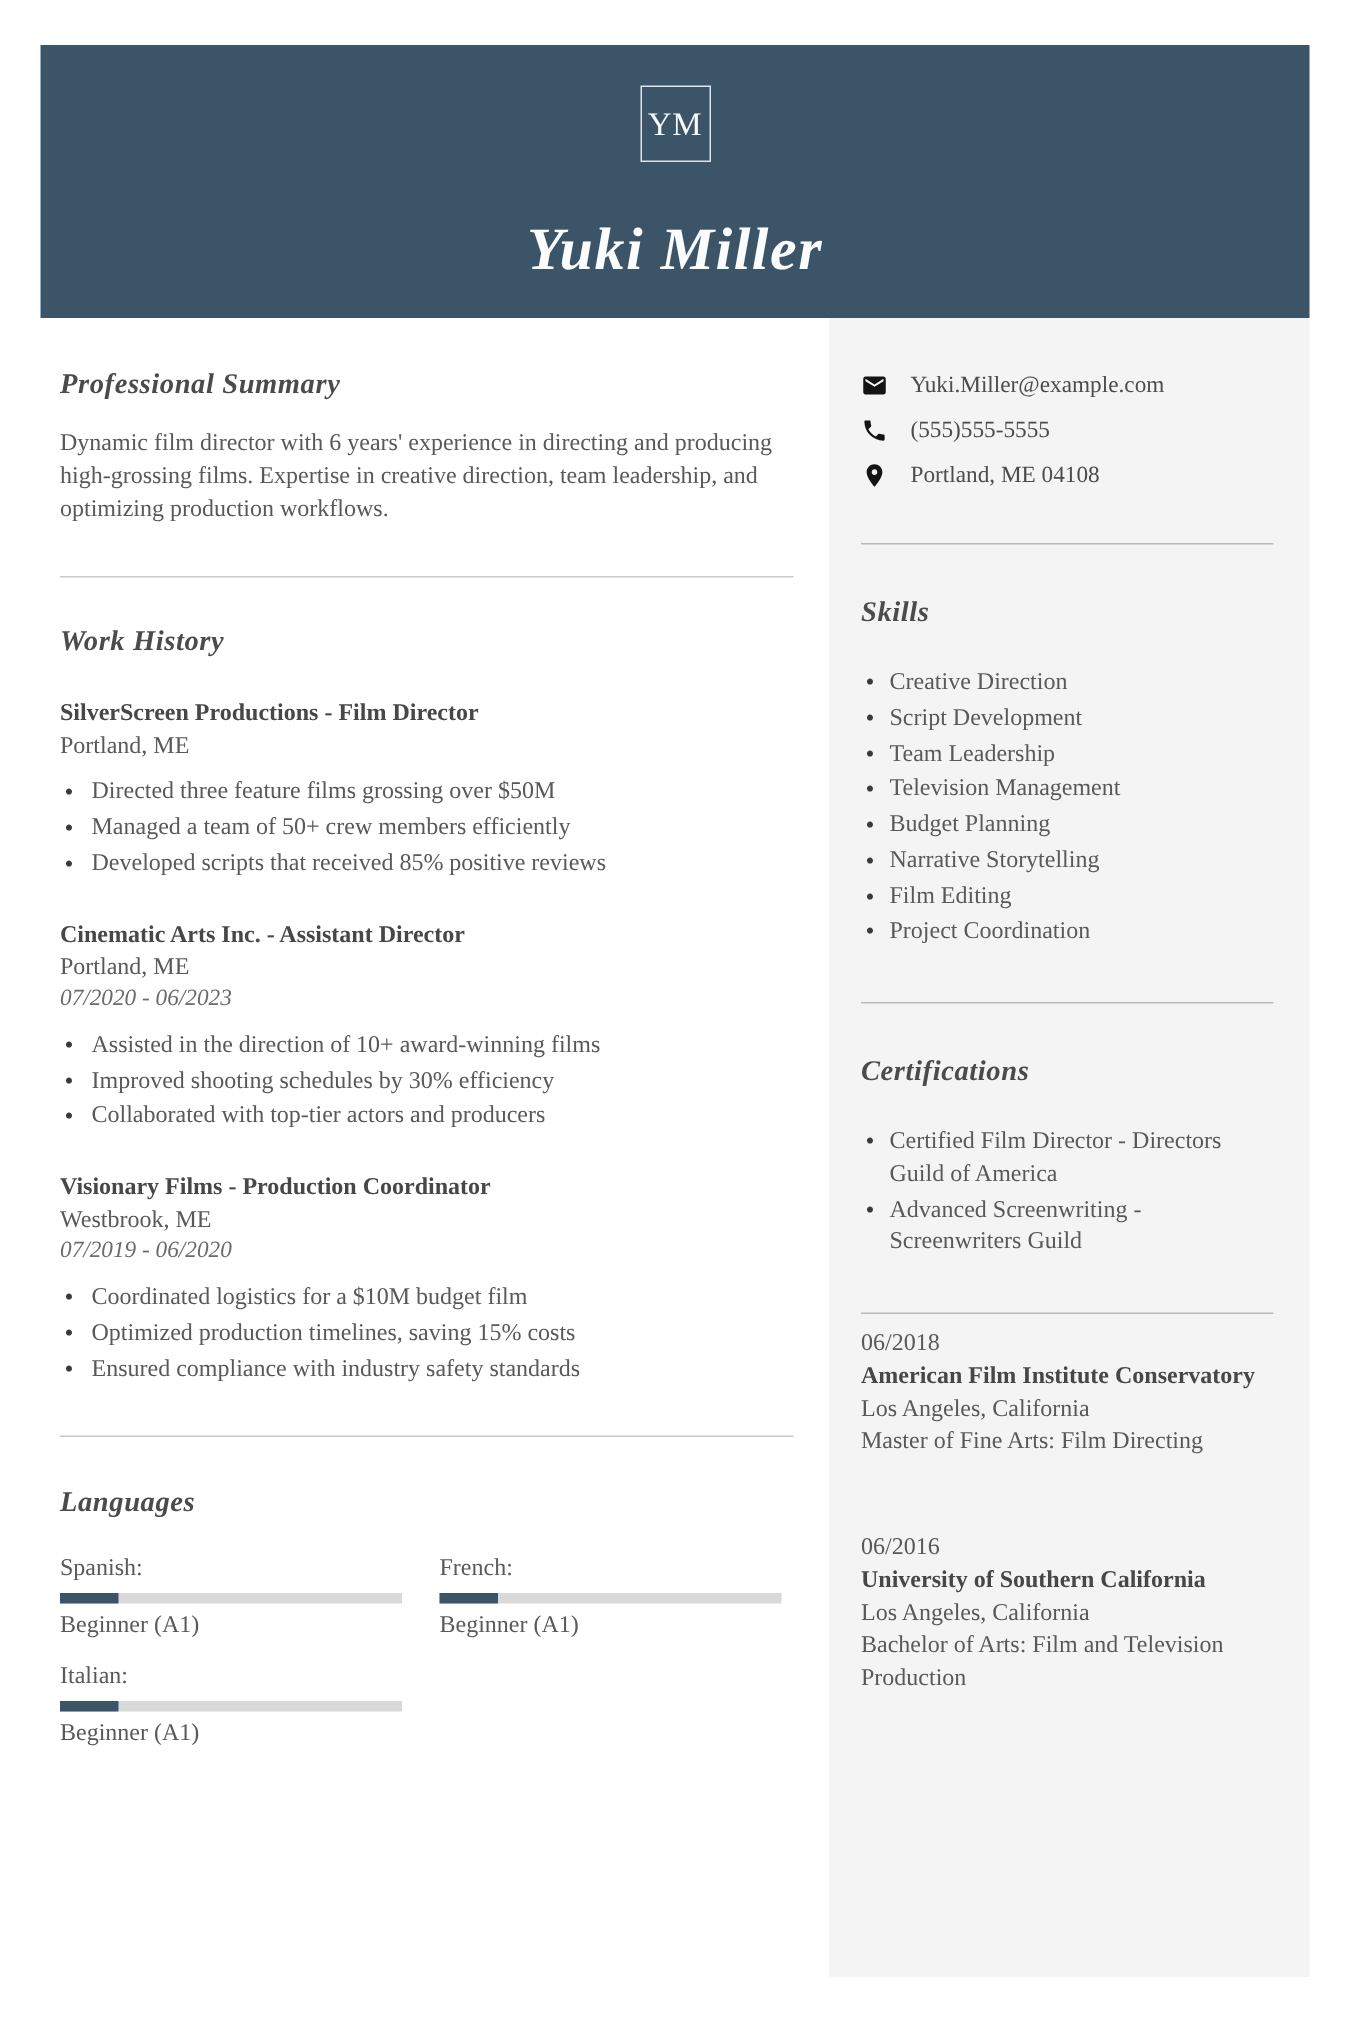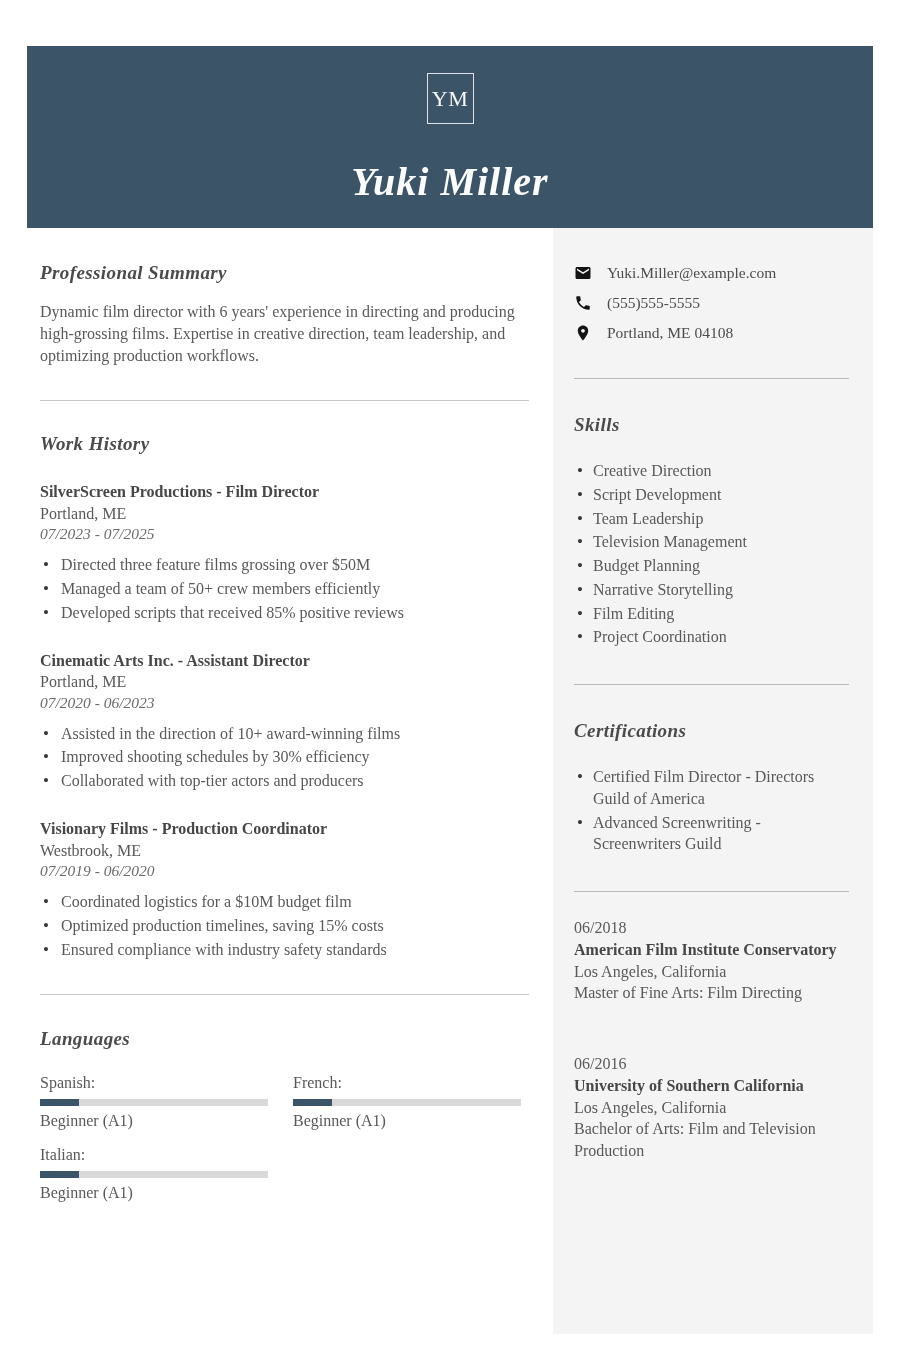--- a/index.html
+++ b/index.html
@@ -2,21 +2,21 @@
 <html><head>
 <meta charset="utf-8">
 <style>
   * { box-sizing: border-box; margin: 0; padding: 0; }
   html, body { width: 900px; height: 1350px; }
   body {
     background: #ffffff;
     font-family: "Liberation Serif", "DejaVu Serif", serif;
     color: #565656;
   }
-  .page { padding: 46px 27px 0 27px; width: 900px; height: 1350px; }
+  .page { padding: 30px 27px 0 27px; width: 900px; height: 1350px; }
 
   
   .header {
     height: 182px;
     background: #3c5468;
     display: flex;
     flex-direction: column;
     align-items: center;
   }
   .monogram {
@@ -114,21 +114,21 @@
   .lang-level { margin-top: 6px; font-size: 16px; color: #595959; }
 
   
   .contact-row { display: flex; margin-bottom: 12px; }
   .contact-icon { width: 18px; height: 18px; flex: 0 0 18px; margin-right: 15px; }
   .contact-icon svg { width: 18px; height: 18px; fill: #141414; display: block; }
   .contact-text { font-size: 15.5px; color: #4c4c4c; }
   .skills-heading, .certs-heading, .edu-heading { margin-top: 35px; }
   .sidebar ul.dot-list { margin-top: 24px; }
   .sidebar ul.dot-list li { padding-left: 19px; margin-bottom: 2px; }
-  .edu-entry { margin-top: 25px; font-size: 16px; line-height: 1.36; }
+  .edu-entry { margin-top: 9px; font-size: 16px; line-height: 1.36; }
   .edu-entry + .edu-entry { margin-top: 49px; }
   .edu-date { color: #595959; }
   .edu-school { font-weight: bold; color: #474747; }
   .edu-location { color: #595959; }
   .edu-degree { color: #595959; }
 </style>
 </head>
 <body>
 
 <div class="page">
@@ -147,21 +147,20 @@
       <h2 class="section-heading">Professional Summary</h2>
       <p class="summary-text">Dynamic film director with 6 years' experience in directing and producing high-grossing films. Expertise in creative direction, team leadership, and optimizing production workflows.</p>
 
       <hr class="divider">
 
       <h2 class="section-heading work-heading">Work History</h2>
 
       <div class="job">
         <div class="job-title">SilverScreen Productions - Film Director</div>
         <div class="job-location">Portland, ME</div>
-        <div class="job-dates">07/2023 - 07/2025</div>
         <ul class="dot-list">
           <li>Directed three feature films grossing over $50M</li>
           <li>Managed a team of 50+ crew members efficiently</li>
           <li>Developed scripts that received 85% positive reviews</li>
         </ul>
       </div>
 
       <div class="job">
         <div class="job-title">Cinematic Arts Inc. - Assistant Director</div>
         <div class="job-location">Portland, ME</div>

